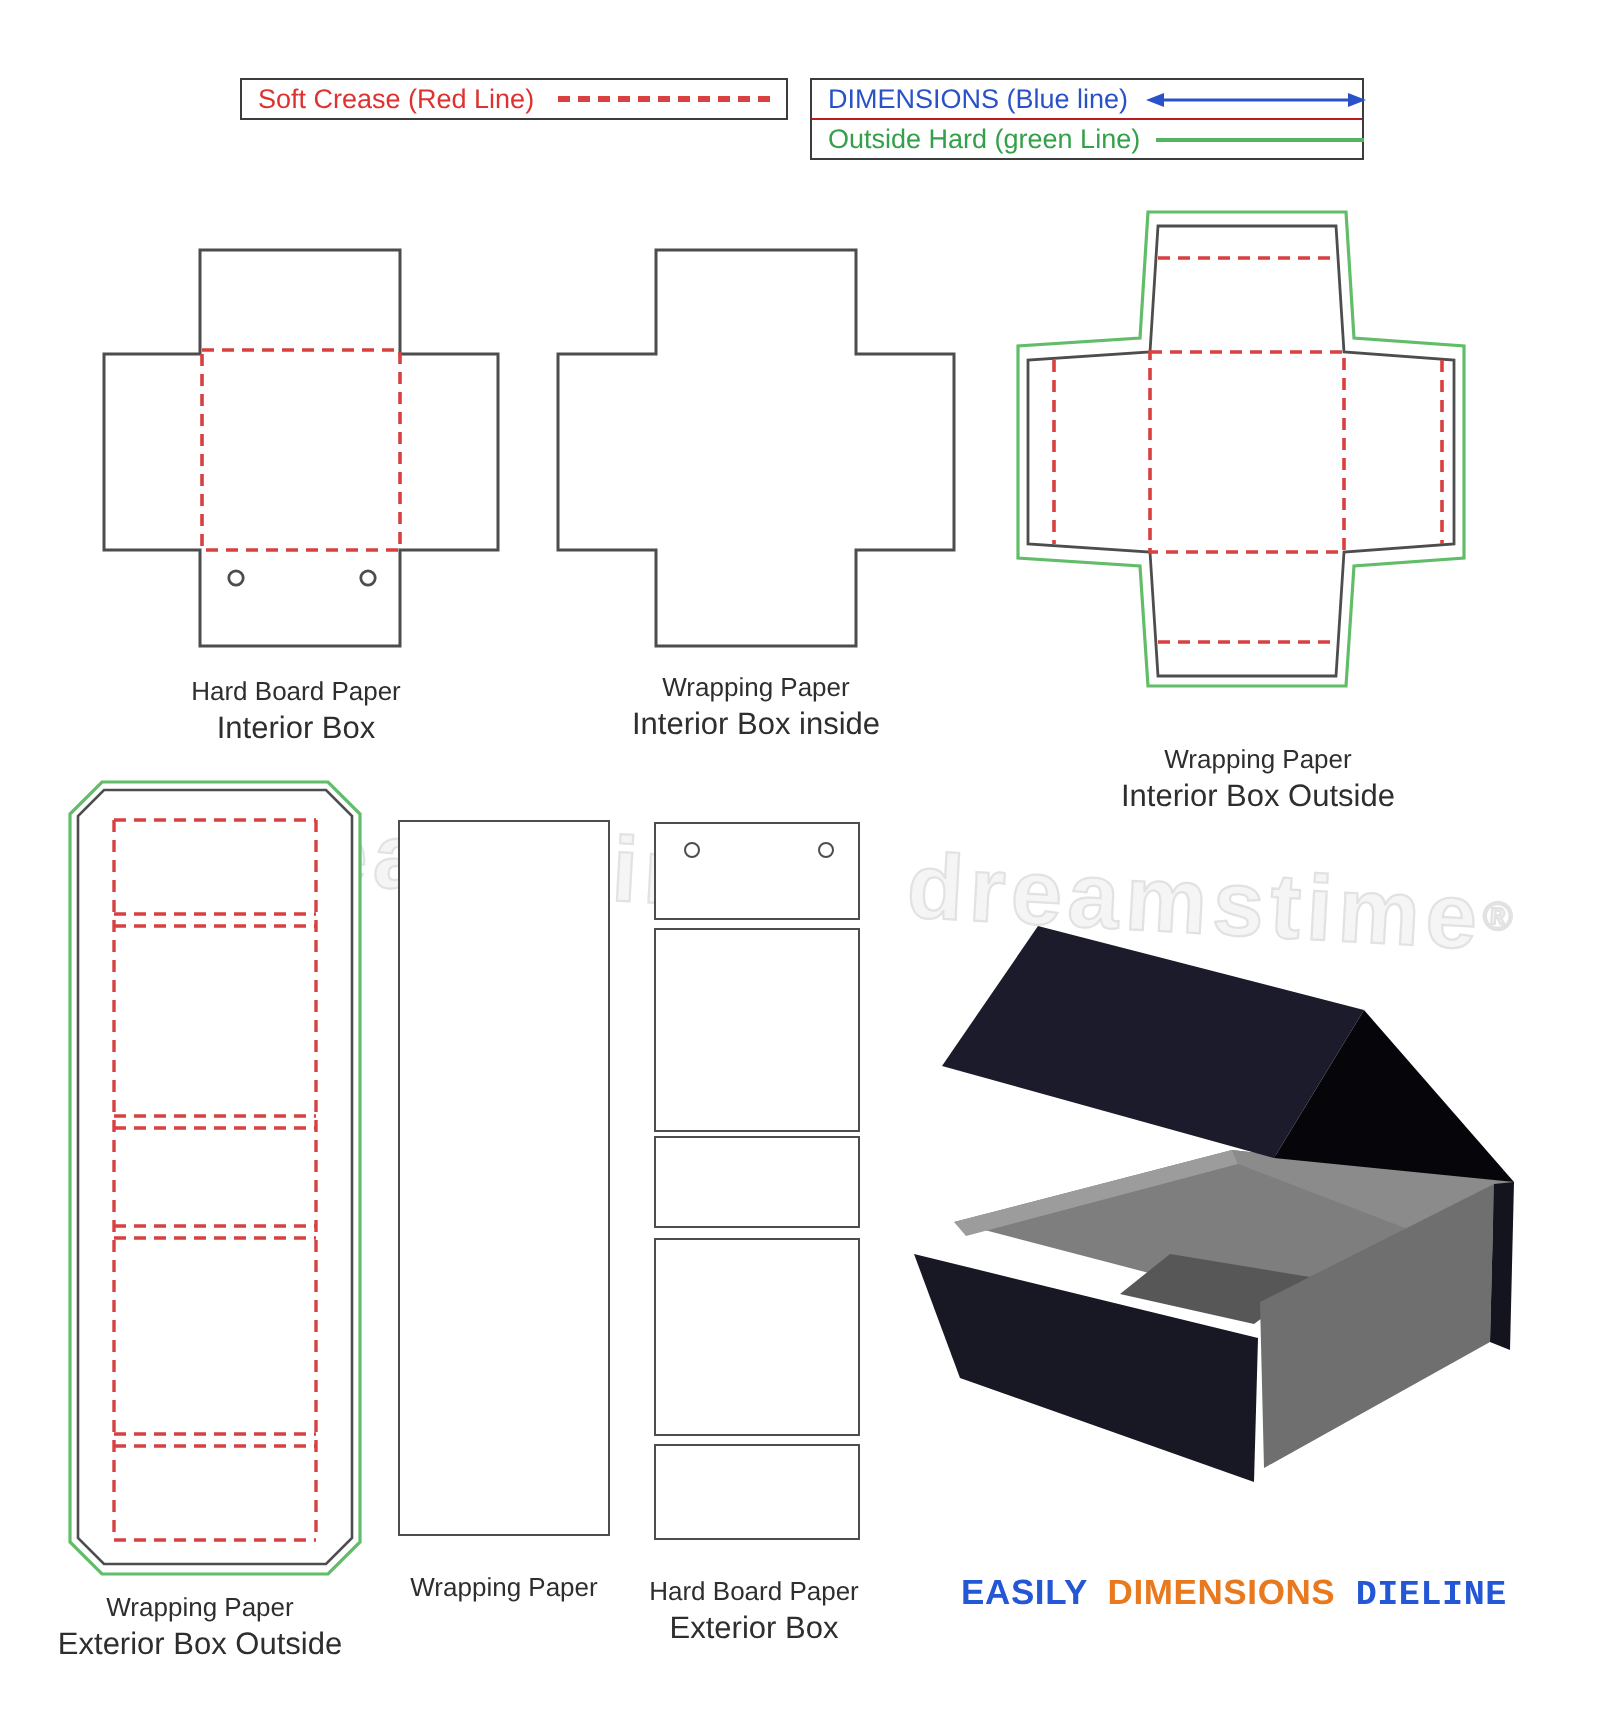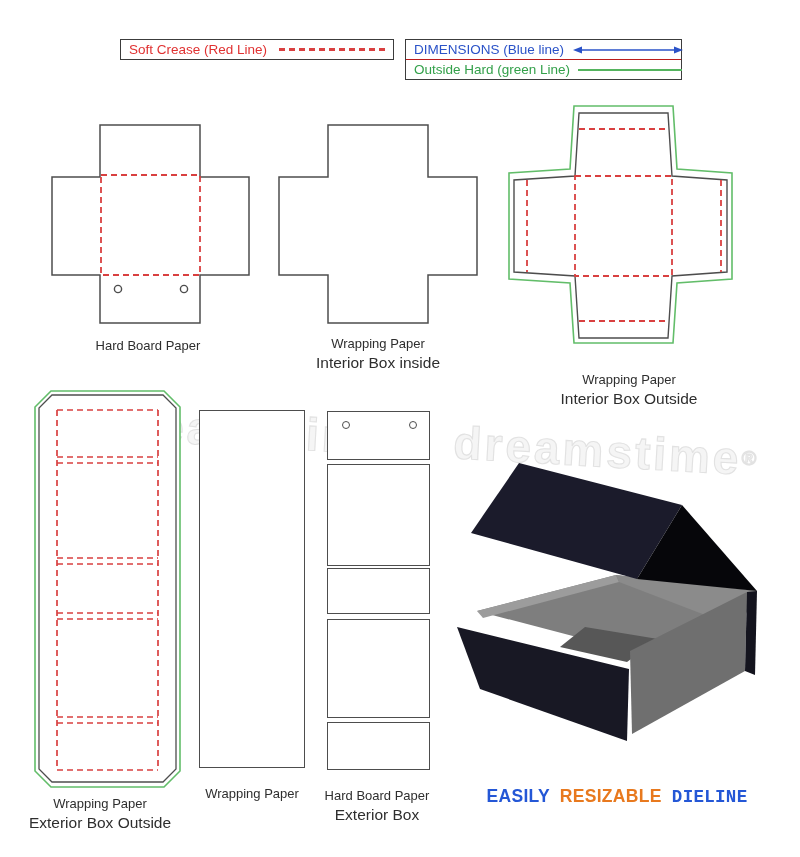--- a/index.html
+++ b/index.html
@@ -87,20 +87,21 @@
 <div class="abs" style="left:44px;top:123px;">
   <svg width="206" height="202" viewBox="0 0 206 202">
     <path d="M56,2 H156 V54 H205 V152 H156 V200 H56 V152 H8 V54 H56 Z" fill="#ffffff" stroke="#4d4d4d" stroke-width="1.5"></path>
     <rect x="57" y="52" width="99" height="100" fill="none" stroke="#d94040" stroke-width="1.8" stroke-dasharray="6 4"></rect>
     <circle cx="74" cy="166" r="3.6" fill="none" stroke="#4d4d4d" stroke-width="1.4"></circle>
     <circle cx="140" cy="166" r="3.6" fill="none" stroke="#4d4d4d" stroke-width="1.4"></circle>
   </svg>
 </div>
 <div class="dl-label" style="left:58px;top:338px;">
   <span class="l1">Hard Board Paper</span>
+  <span class="l2">Interior Box</span>
 </div>
 
 <div class="abs" style="left:278px;top:123px;">
   <svg width="200" height="202" viewBox="0 0 200 202">
     <path d="M50,2 H150 V54 H199 V152 H150 V200 H50 V152 H1 V54 H50 Z" fill="#ffffff" stroke="#4d4d4d" stroke-width="1.5"></path>
   </svg>
 </div>
 <div class="dl-label" style="left:288px;top:336px;">
   <span class="l1">Wrapping Paper</span>
   <span class="l2">Interior Box inside</span>
@@ -176,15 +177,15 @@
     <polygon points="185,196 302,137 300,216 187,279" fill="#6f6f6f"></polygon>
     <polygon points="302,137 312,136 310,220 300,216" fill="#14141e"></polygon>
     <polygon points="12,172 184,214 182,286 35,234" fill="#181824"></polygon>
     <polygon points="26,78 74,8 237,50 192,124" fill="#1b1b2b"></polygon>
     <polygon points="237,50 312,136 192,124" fill="#06060a"></polygon>
   </svg>
 </div>
 
 <div class="headline">
   <span class="w1">EASILY</span>
-  <span class="w2">RESIZABLE</span>
+  <span class="w2">DIMENSIONS</span>
   <span class="w3">DIELINE</span>
 </div>
 
 </body></html>

